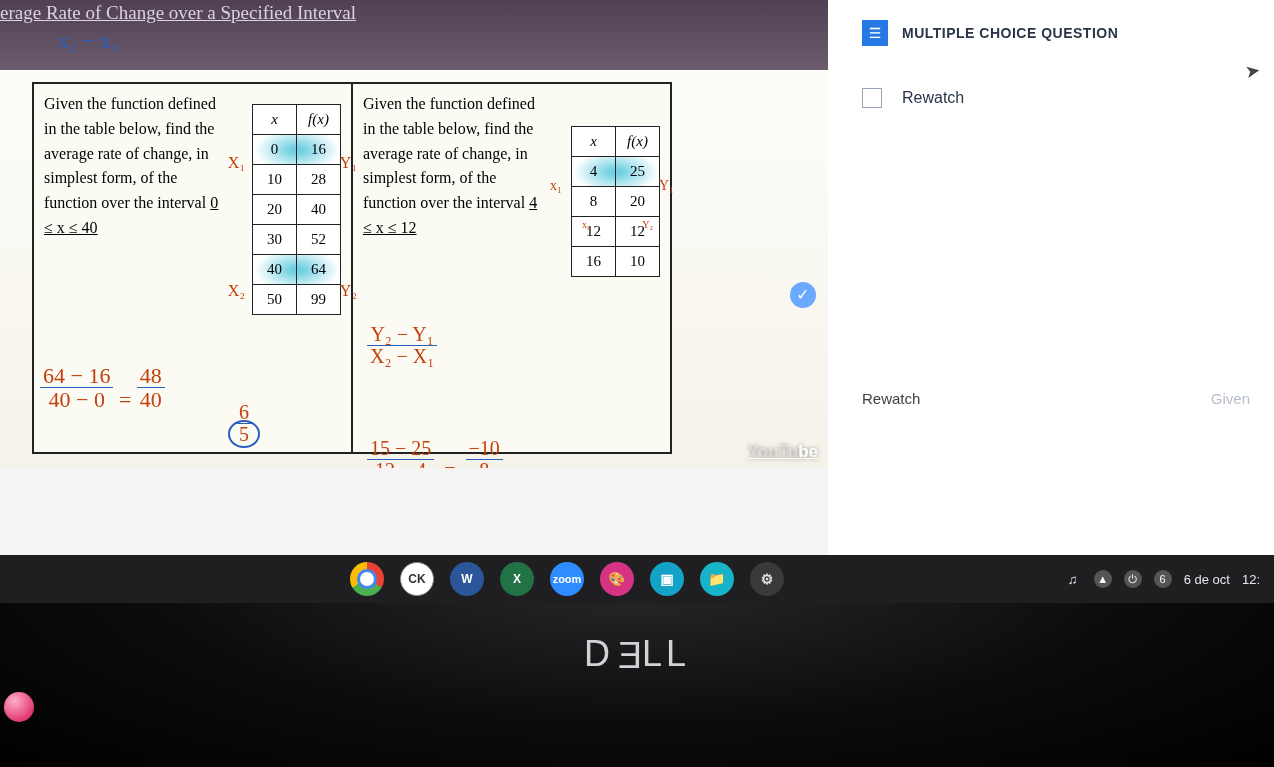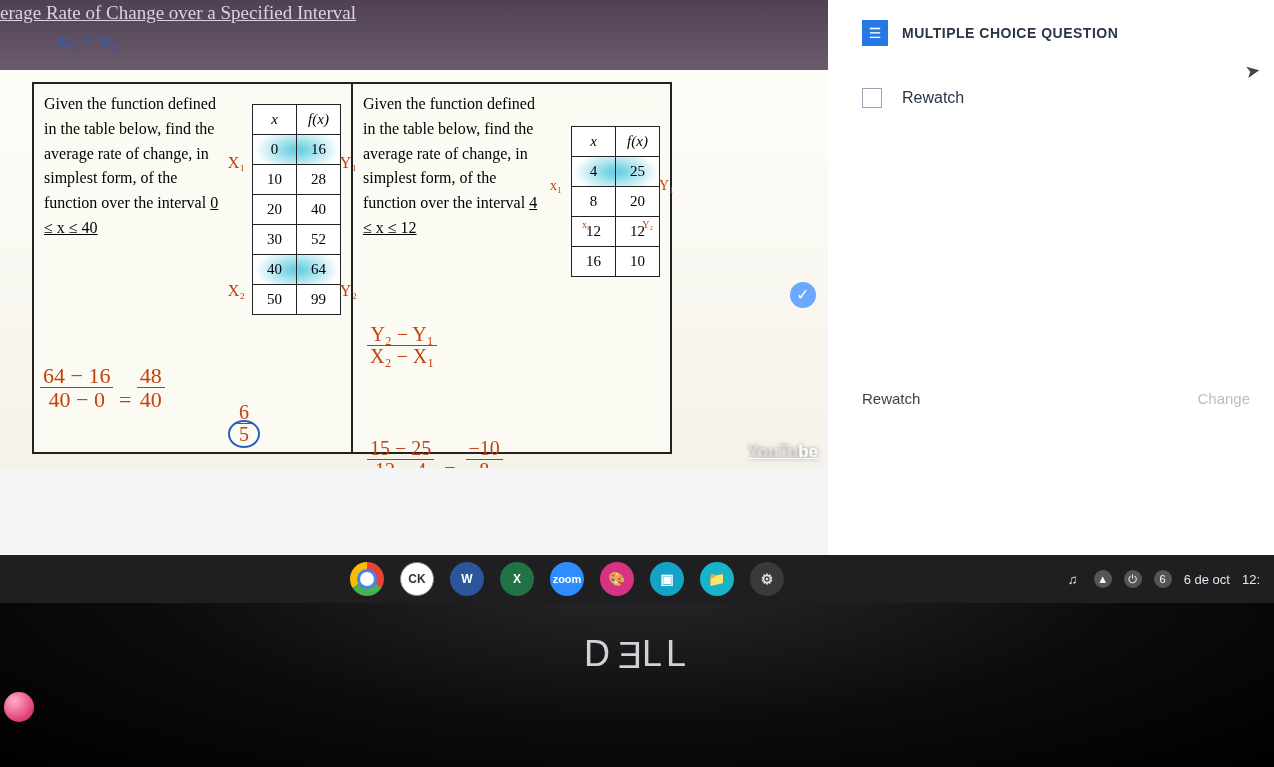--- a/index.html
+++ b/index.html
@@ -256,21 +256,21 @@
     </div>
     <div class="cursor-ptr">➤</div>
 
     <div class="option">
       <div class="chk"></div>
       <div class="opt-label">Rewatch</div>
     </div>
 
     <div class="q-actions">
       <div class="rewatch">Rewatch</div>
-      <div class="submit">Change</div>
+      <div class="submit">Given</div>
     </div>
   </div>
 </div>
 
 <div class="taskbar">
   <div class="tb-icon tb-chrome"></div>
   <div class="tb-icon tb-ck">CK</div>
   <div class="tb-icon tb-word">W</div>
   <div class="tb-icon tb-excel">X</div>
   <div class="tb-icon tb-zoom">zoom</div>

